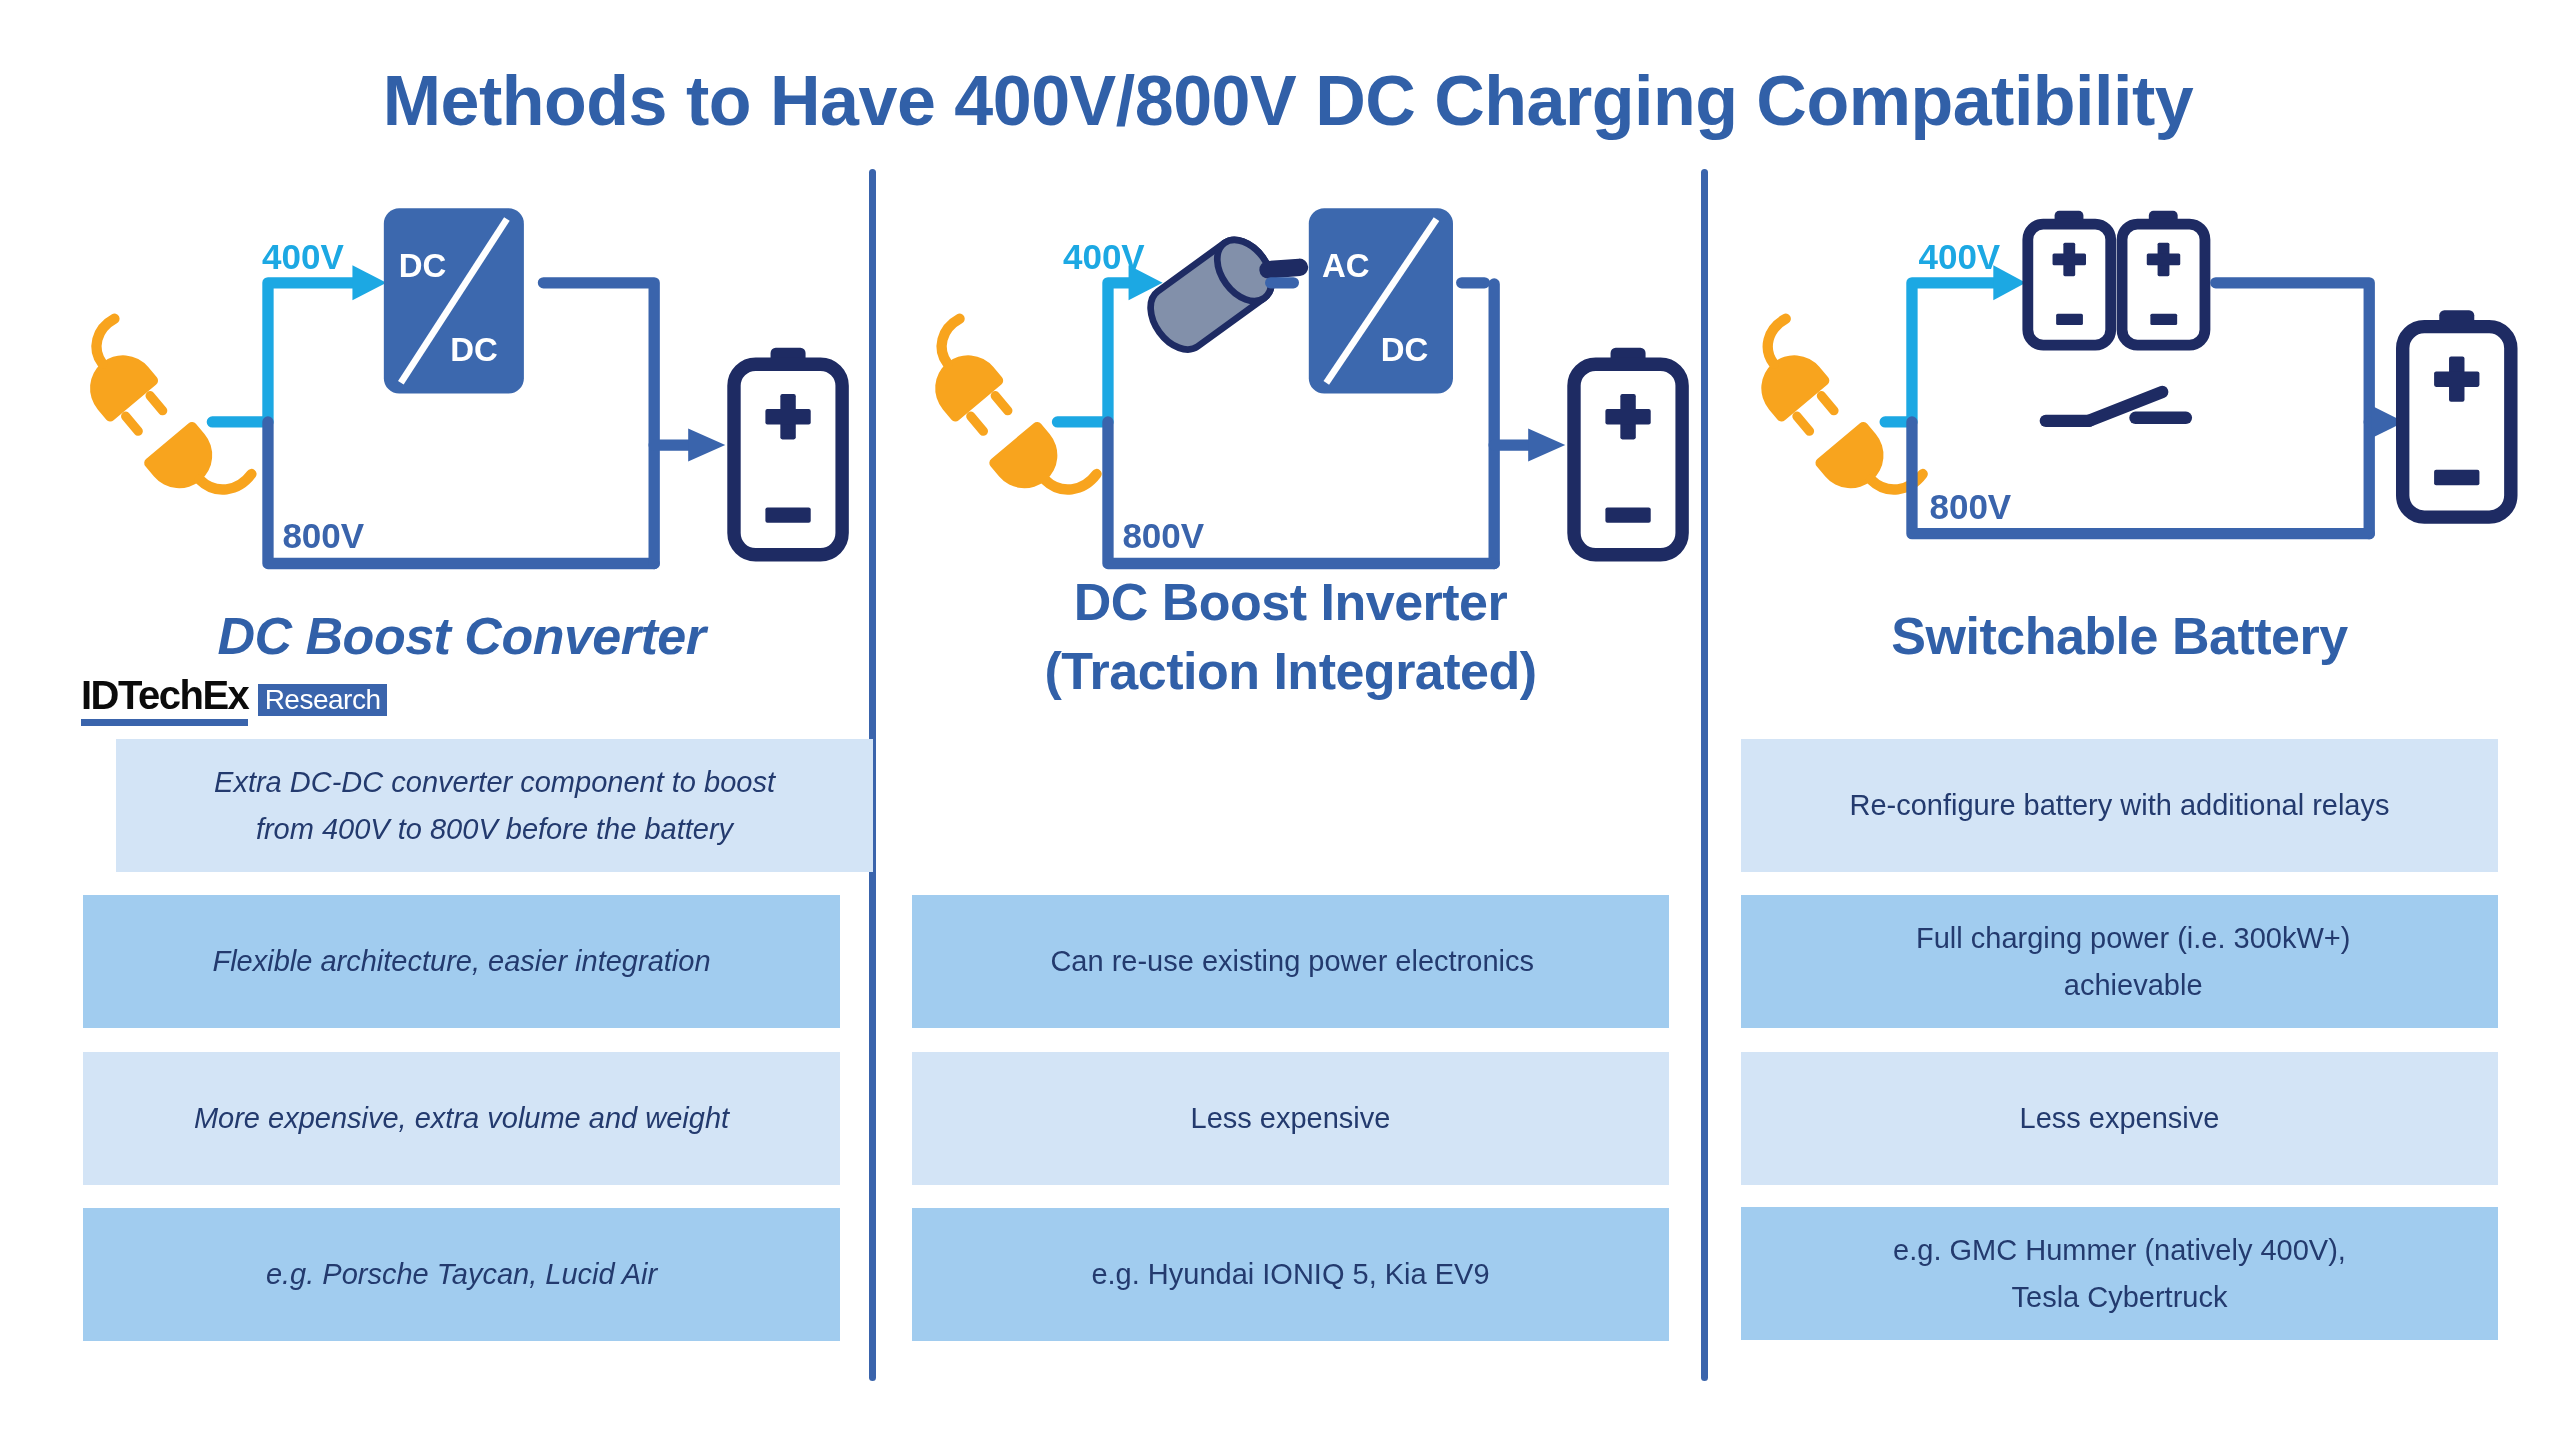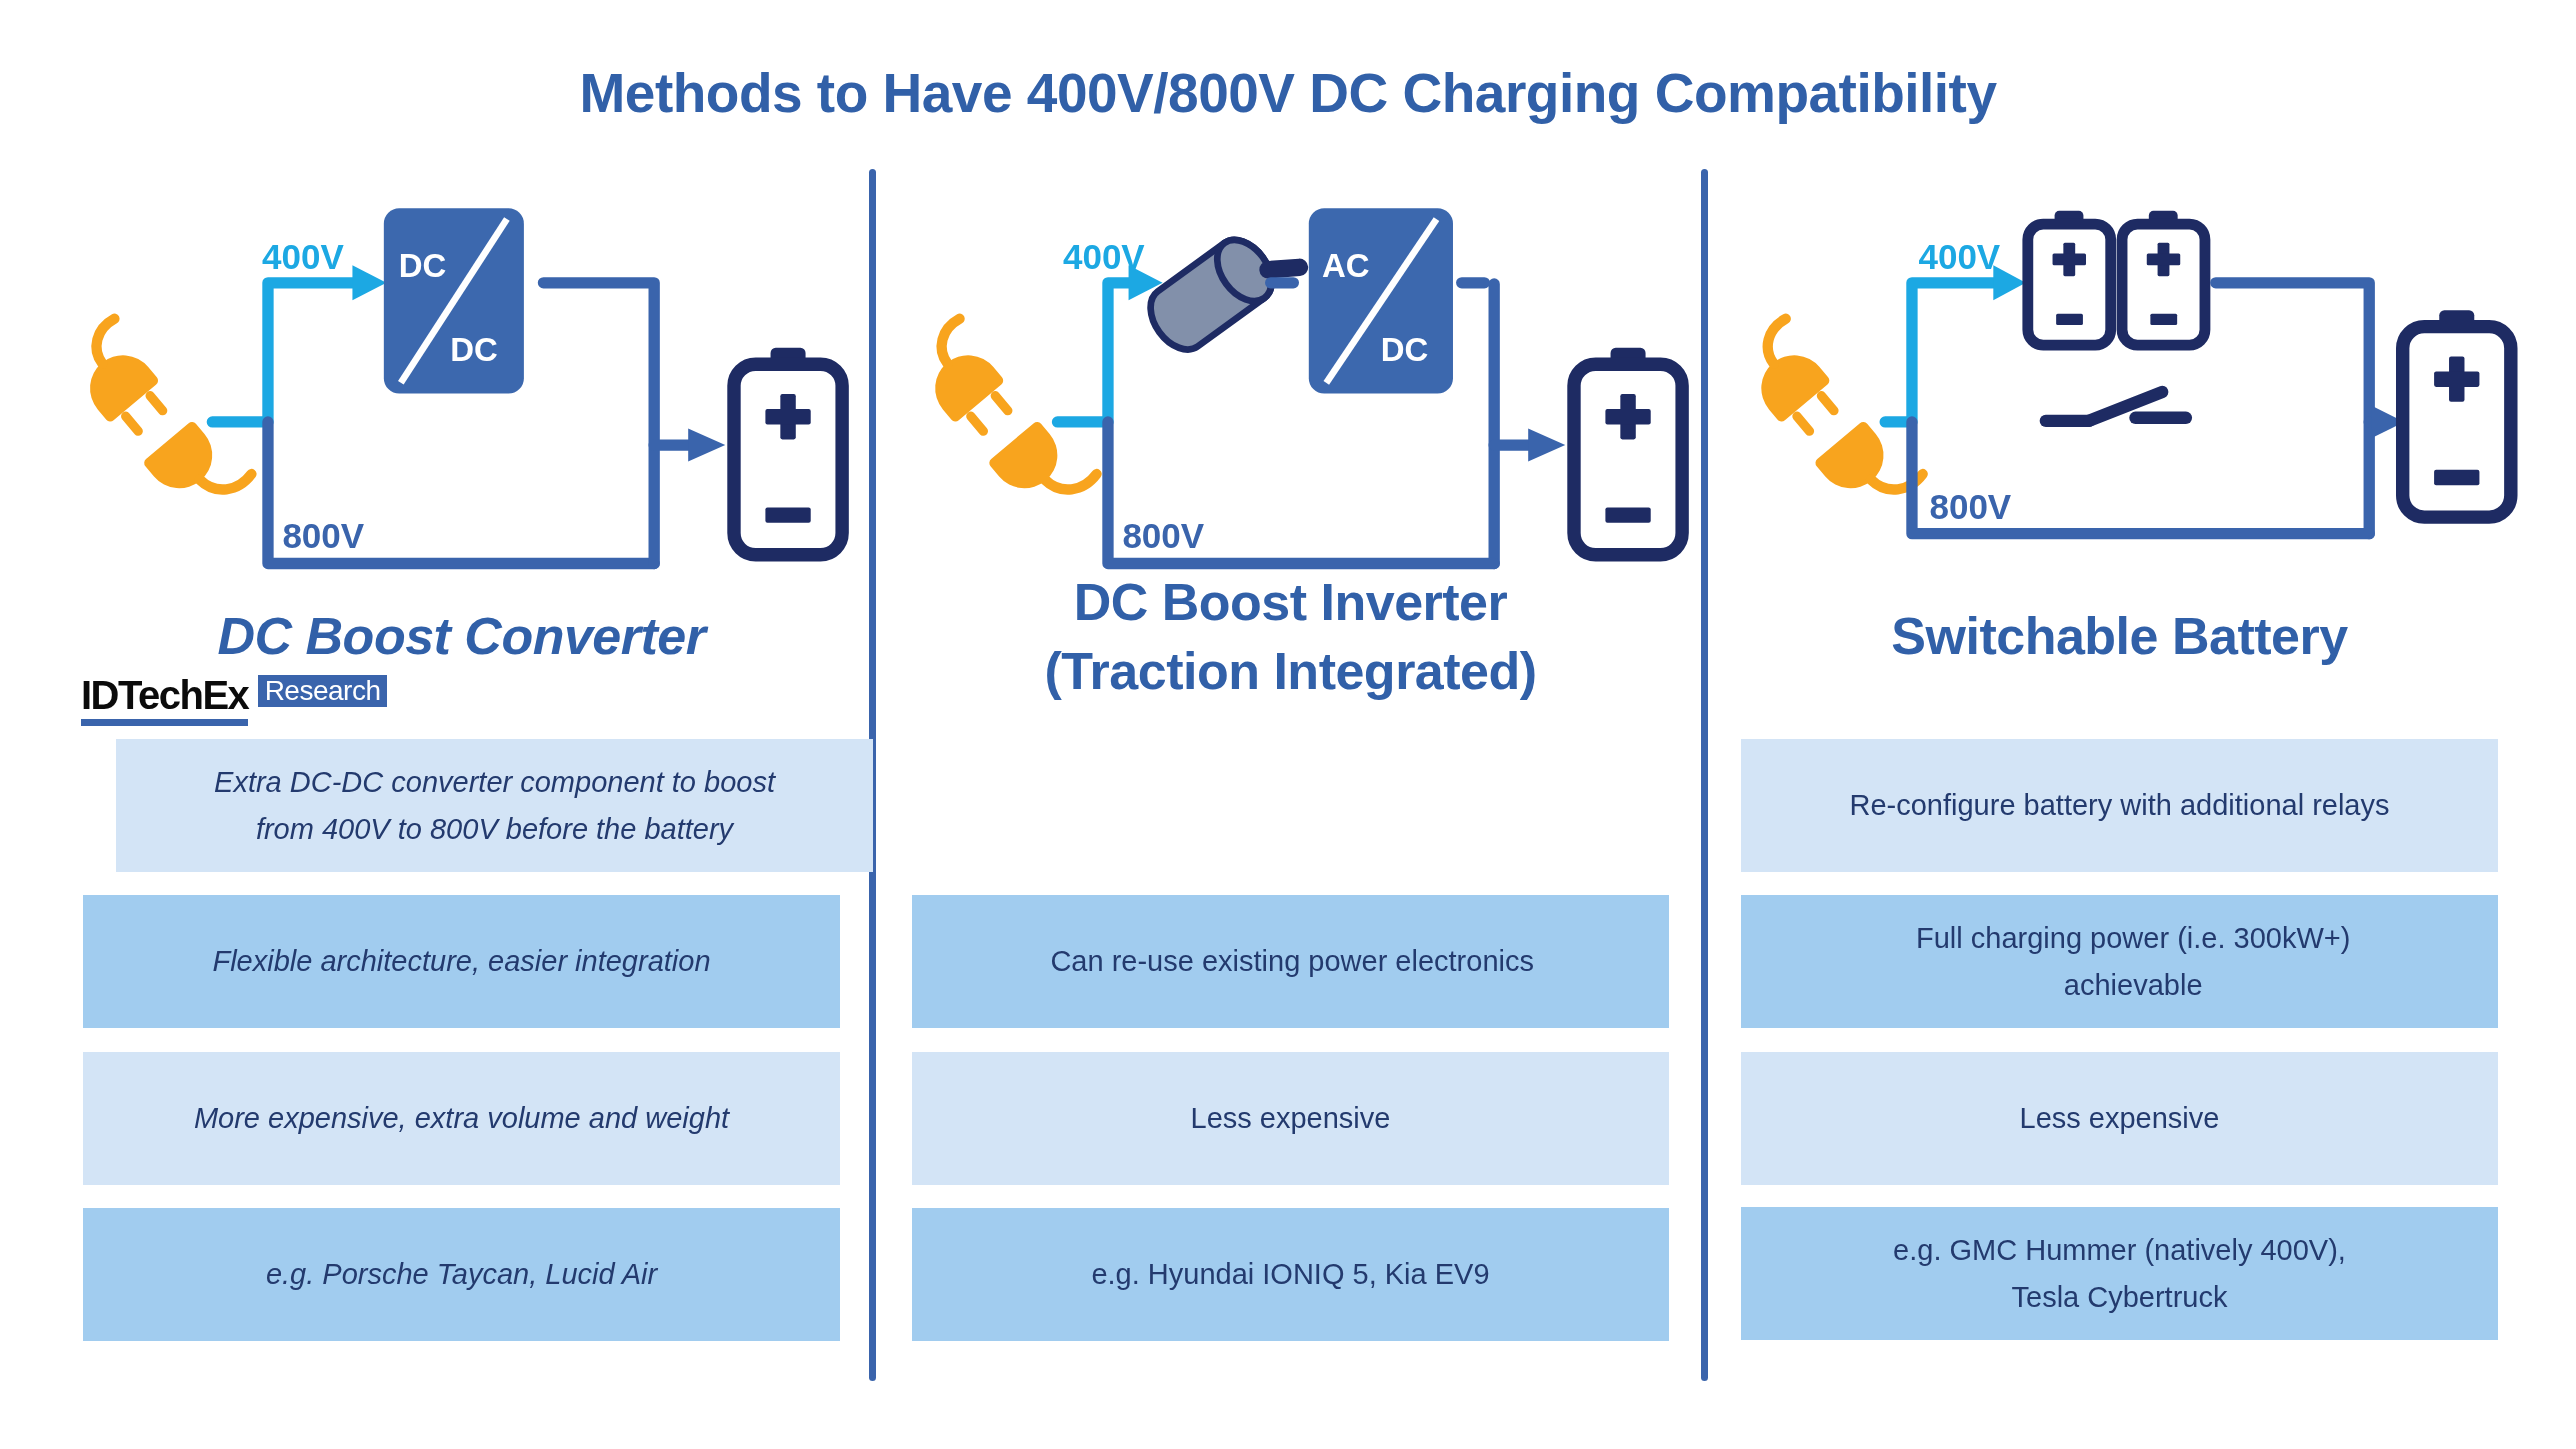--- a/index.html
+++ b/index.html
@@ -2,32 +2,32 @@
 <html style="font-size:8.2px"><head>
 <meta charset="utf-8">
 <style>
   html,body{margin:0;padding:0;background:#ffffff;}
   #canvas{
     position:relative;width:2576px;height:1449px;background:#ffffff;overflow:hidden;
     font-family:"Liberation Sans", sans-serif;
   }
   .page-title{
     position:absolute;left:0;top:61px;width:2576px;margin:0;
-    text-align:center;font-size:55px;font-weight:bold;color:#3160A8;letter-spacing:-0.5px;
+    text-align:center;font-size:70px;font-weight:bold;color:#3160A8;letter-spacing:-0.5px;
   }
   .divider{
     position:absolute;top:169px;width:6.7px;height:1212px;background:#3A64AC;border-radius:3.6px;
   }
   .diagram{position:absolute;top:185px;width:793px;height:412px;}
   .col-heading{
     position:absolute;top:559px;width:757px;height:155px;
     display:flex;align-items:center;justify-content:center;text-align:center;
     font-size:52px;font-weight:bold;line-height:1.32;color:#3160A8;white-space:pre-line;letter-spacing:-0.5px;
   }
-  .logo{position:absolute;left:81px;top:675px;display:flex;align-items:flex-start;gap:9.3px;}
+  .logo{position:absolute;left:81px;top:675px;display:flex;align-items:center;gap:9.3px;}
   .logo-left{display:flex;flex-direction:column;justify-content:flex-start;}
   .logo-brand{font-size:40px;font-weight:bold;color:#0b0b0b;letter-spacing:-1.5px;line-height:1.0;}
   .logo-underline{height:6.7px;background:#3A64AC;margin-top:4.1px;width:100%;}
   .logo-research{
     background:#3A64AC;color:#ffffff;font-size:28px;display:flex;align-items:center;
     padding:0 7px;letter-spacing:-0.5px;
   }
   .infobox{
     position:absolute;width:757px;height:133px;
     display:flex;align-items:center;justify-content:center;text-align:center;

